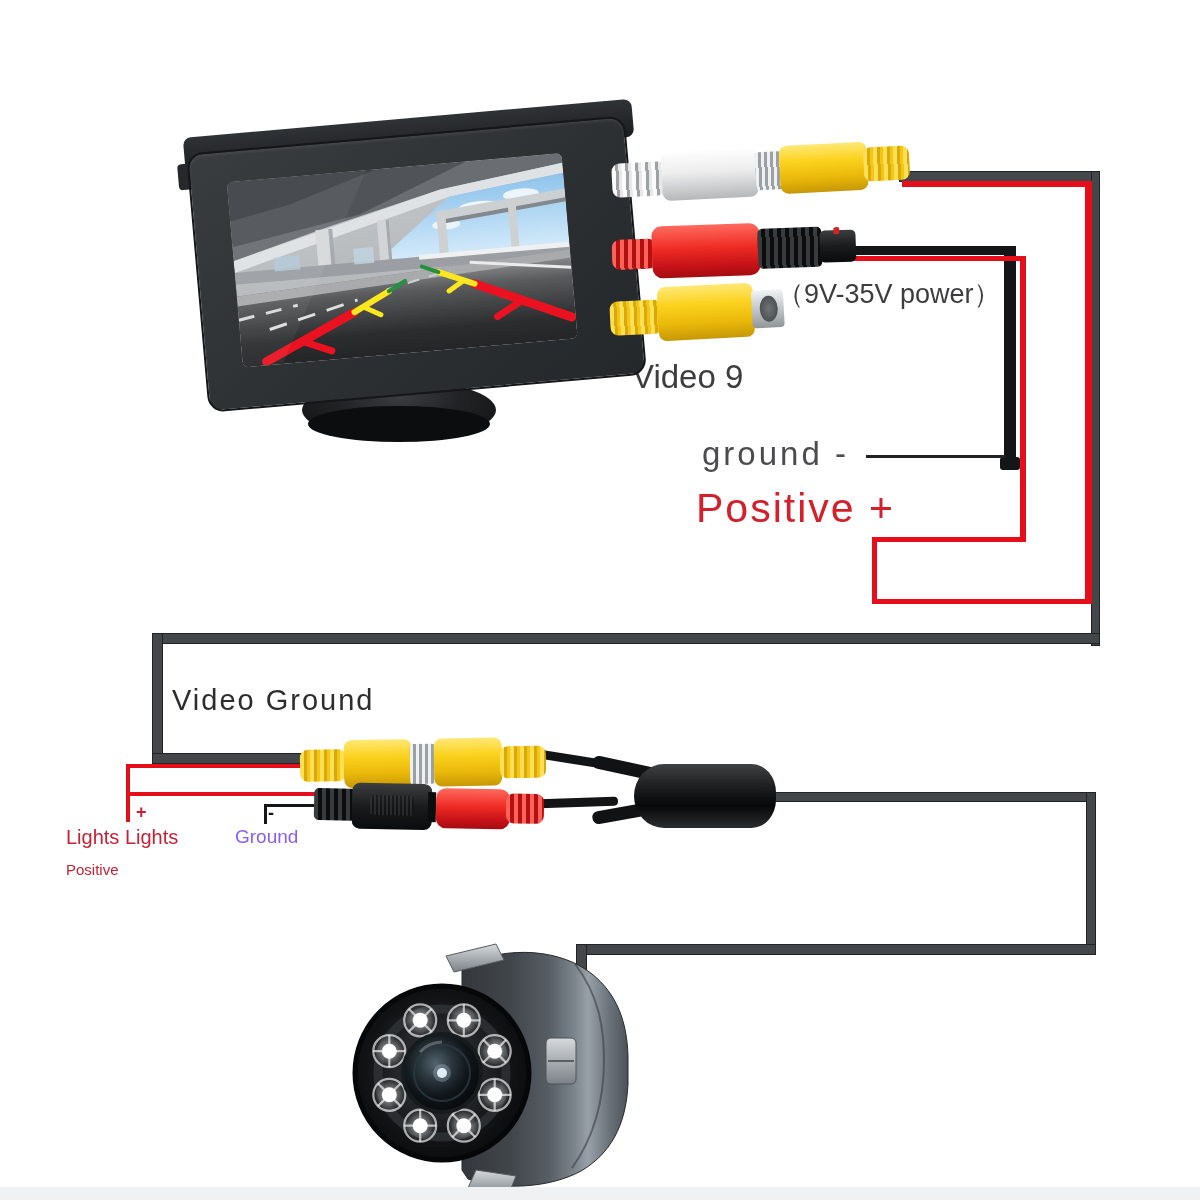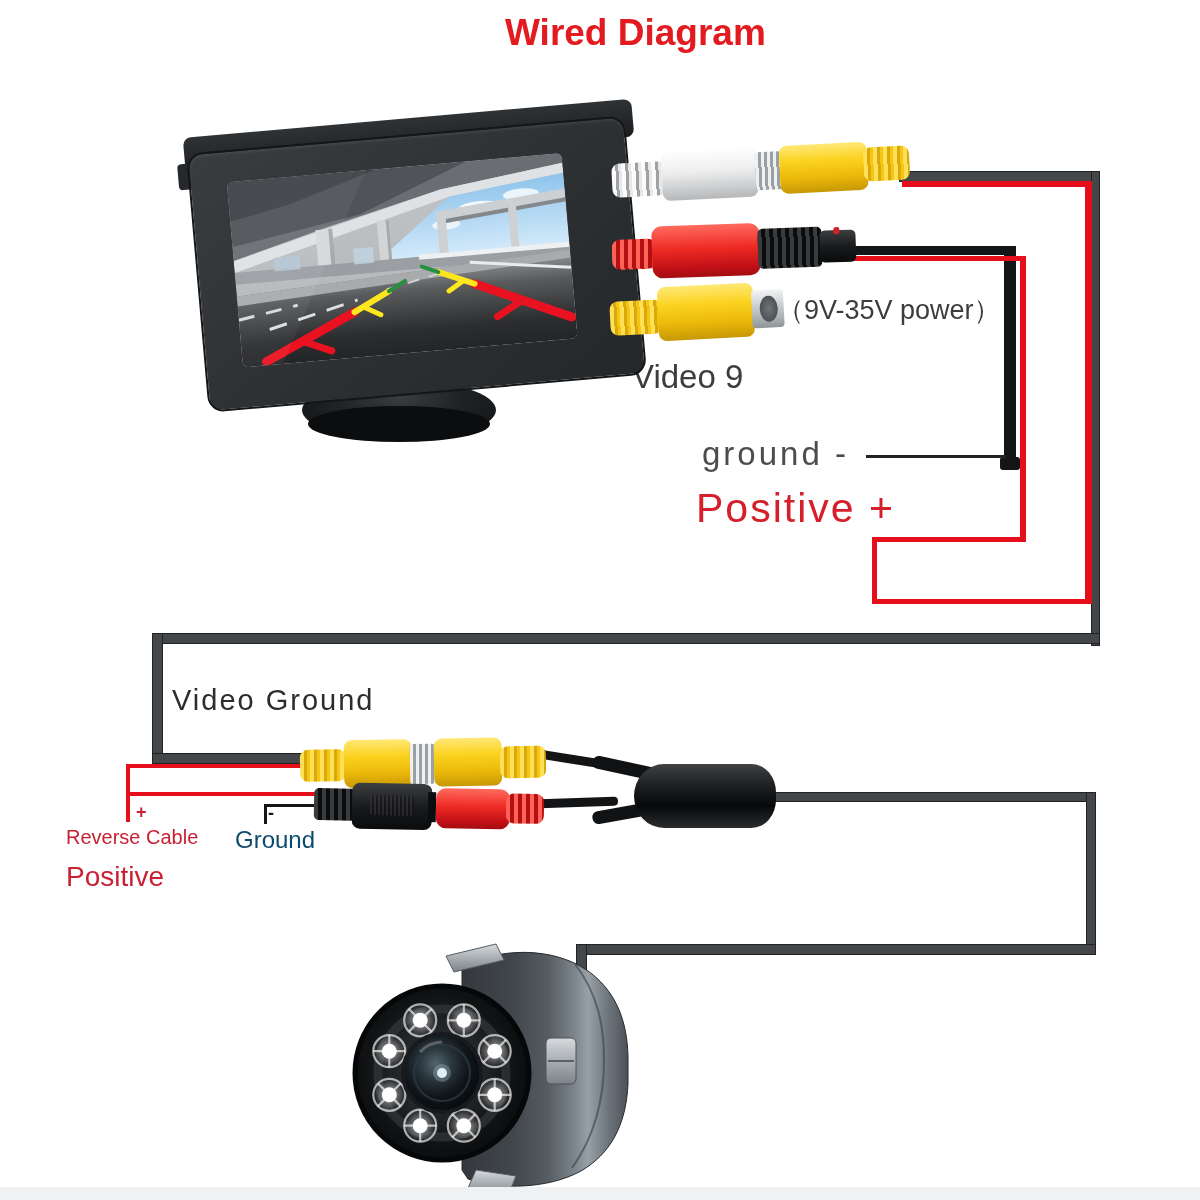--- a/index.html
+++ b/index.html
@@ -4,29 +4,29 @@
 <style>
   html,body{margin:0;padding:0;background:#ffffff;}
   .canvas{
     position:relative;width:1200px;height:1200px;background:#ffffff;overflow:hidden;
     font-family:"Liberation Sans","DejaVu Sans",sans-serif;
   }
   
   .lbl{position:absolute;white-space:nowrap;line-height:1.1;}
   .title{left:505px;top:13px;font-size:37px;font-weight:bold;color:#e31a1f;}
   .lbl-video2{left:628px;top:106px;font-size:33px;color:#3d3d3f;}
-  .lbl-note9v{left:777px;top:296px;font-size:27px;color:#3d3d3f;}
+  .lbl-note9v{left:777px;top:280px;font-size:27px;color:#3d3d3f;}
   .lbl-powerinput{left:794px;top:310px;font-size:33px;color:#3d3d3f;}
   .lbl-video1{left:632px;top:359px;font-size:33px;color:#3d3d3f;}
   .lbl-ground-wire{left:702px;top:436px;font-size:33px;color:#4c4c4e;letter-spacing:3px;}
   .lbl-positive-wire{left:696px;top:486px;font-size:41px;color:#d5202b;letter-spacing:2px;}
   .lbl-videocable{left:172px;top:685px;font-size:29px;color:#2d2d2f;letter-spacing:2px;}
   .lbl-reverselights{left:66px;top:826px;font-size:20px;color:#c92134;}
-  .lbl-positive2{left:66px;top:862px;font-size:28px;color:#c92134;}
-  .lbl-groundlbl{left:235px;top:827px;font-size:24px;color:#0c4a6e;}
+  .lbl-positive2{left:66px;top:862px;font-size:15px;color:#c92134;}
+  .lbl-groundlbl{left:235px;top:827px;font-size:19px;color:#8b5cf6;}
   .lbl-plus{left:136px;top:803px;font-size:18px;color:#c92134;font-weight:bold;}
   .lbl-minus{left:268px;top:804px;font-size:18px;color:#161618;font-weight:bold;}
   
   .wire{position:absolute;}
   .w-dark{background:#43474a;outline:1.5px solid #202224;}
   .w-red{background:#e60e1a;}
   .w-black{background:#141517;}
   .w-line{background:#232325;}
   
   .cgroup{position:absolute;transform-origin:left center;}
@@ -65,27 +65,26 @@
   .tailwire{position:absolute;background:#131416;border-radius:4px;height:9px;}
   
   .camera-svg{position:absolute;left:350px;top:930px;width:300px;height:270px;}
   .bottom-strip{position:absolute;left:0;top:1187px;width:1200px;height:13px;background:#f0f1f3;}
 </style>
 </head>
 <body>
 
 <div class="canvas">
 
-  <div class="lbl title">Wired Diagram</div>
   <div class="lbl lbl-note9v">（9V-35V power）</div>
   <div class="lbl lbl-video1">Video 9</div>
   <div class="lbl lbl-ground-wire">ground -</div>
   <div class="lbl lbl-positive-wire">Positive +</div>
   <div class="lbl lbl-videocable">Video Ground</div>
-  <div class="lbl lbl-reverselights">Reverse Cable</div>
+  <div class="lbl lbl-reverselights">Lights Lights</div>
   <div class="lbl lbl-positive2">Positive</div>
   <div class="lbl lbl-groundlbl">Ground</div>
   <div class="lbl lbl-plus">+</div>
   <div class="lbl lbl-minus">-</div>
 
   <div class="wire w-dark" style="left:900px;top:172px;width:199px;height:9px;"></div>
   <div class="wire w-dark" style="left:1092px;top:172px;width:7px;height:473px;"></div>
   <div class="wire w-red" style="left:902px;top:181px;width:190px;height:6px;"></div>
   <div class="wire w-red" style="left:1085px;top:181px;width:7px;height:422px;"></div>
   <div class="wire w-black" style="left:845px;top:246px;width:171px;height:9px;"></div>

